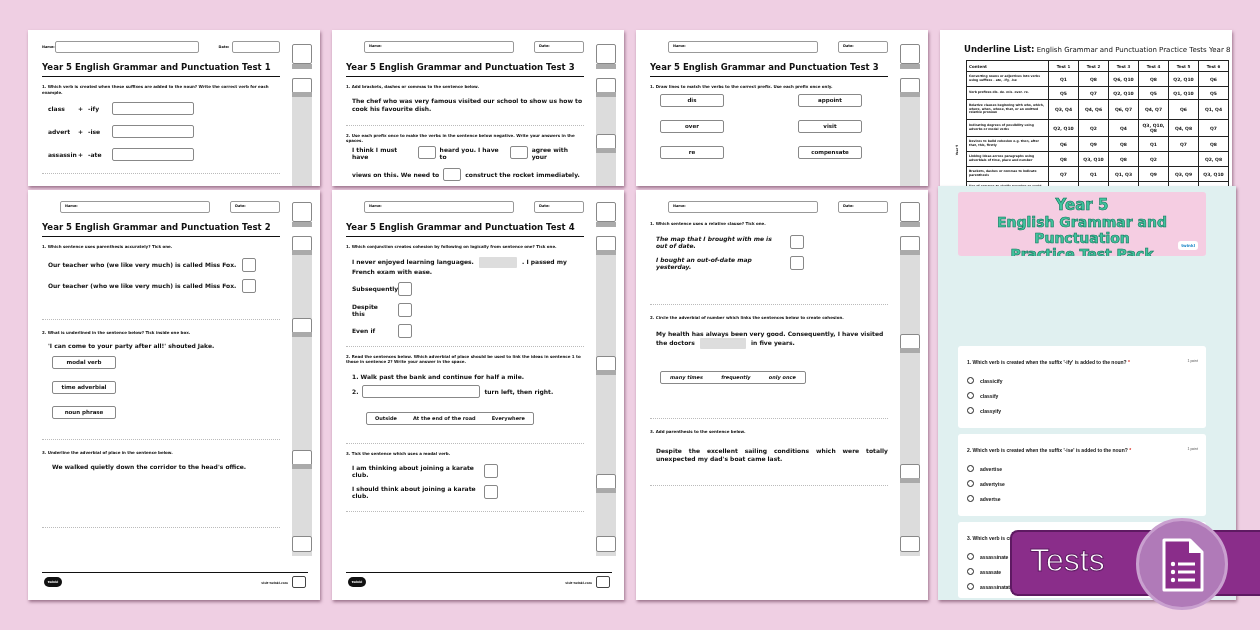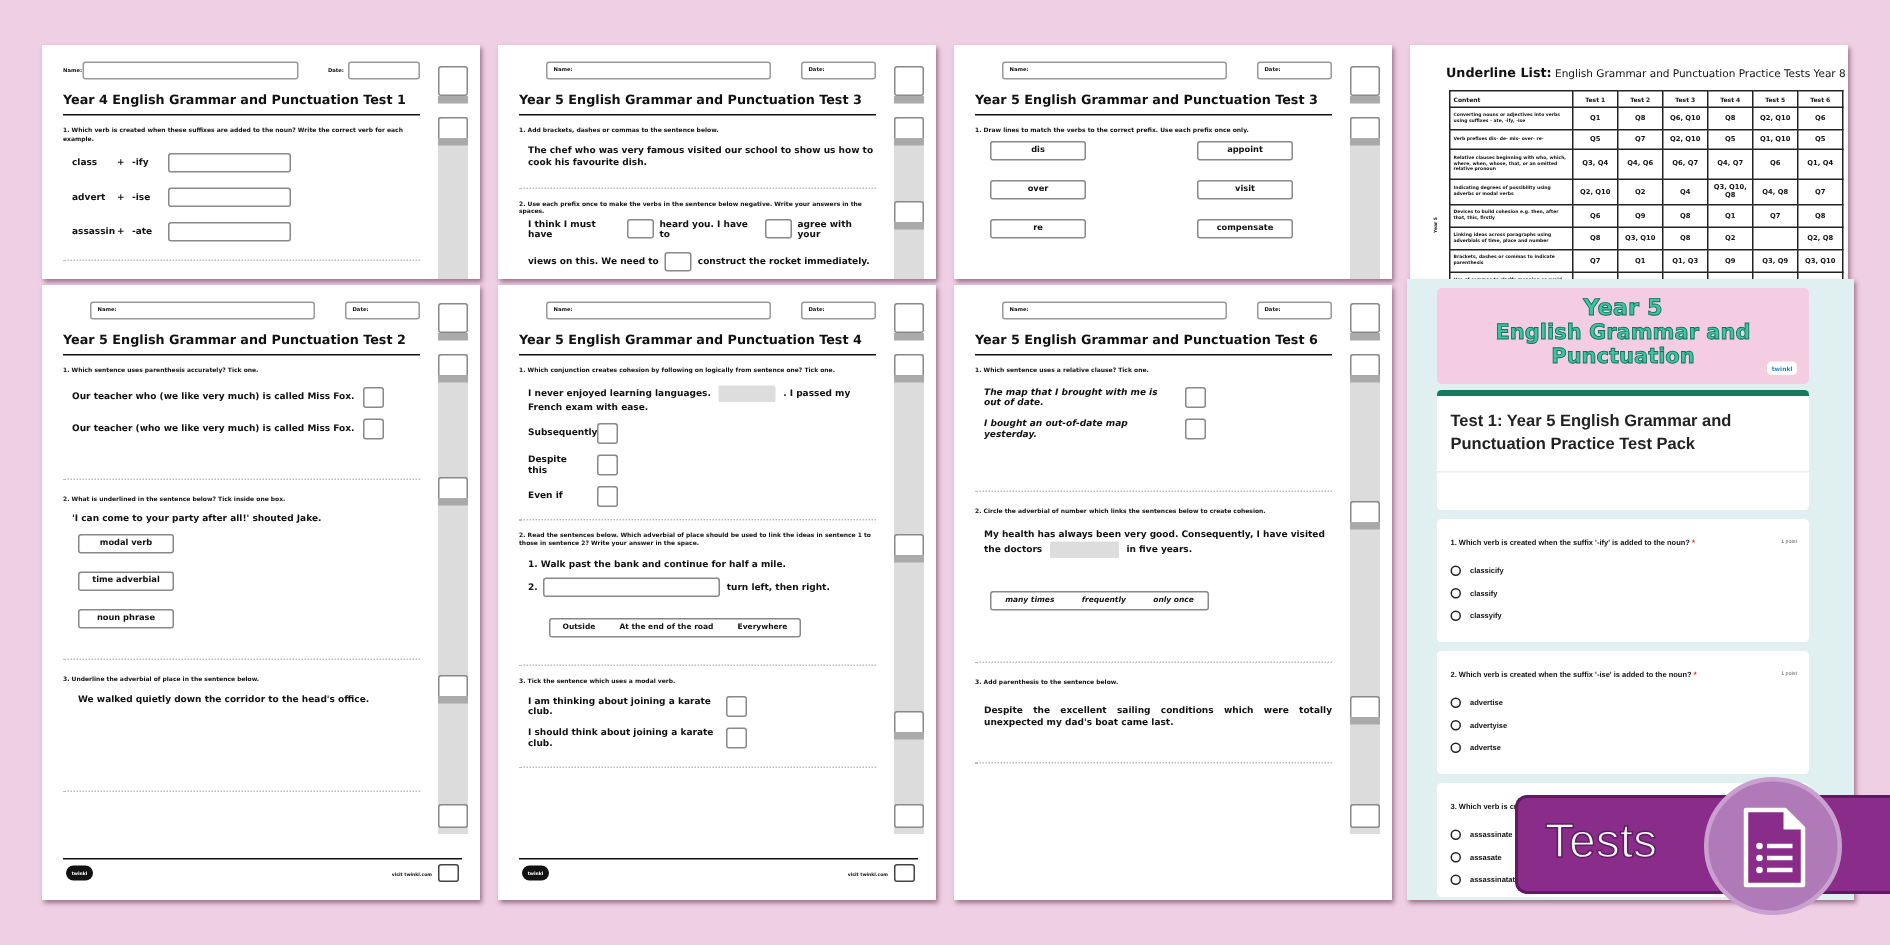--- a/index.html
+++ b/index.html
@@ -71,21 +71,21 @@
     <div class="mark-box" style="top:48px;"></div>
     <div class="mark-label" style="top:62px;"></div>
   </div>
   <div class="inner">
     <div class="name-row">
       <span class="nlabel">Name:</span>
       <div class="field" style="width:150px;"></div>
       <span style="margin-left:20px;width:14px;">Date:</span>
       <div class="field" style="width:50px;"></div>
     </div>
-    <div class="title">Year 4 English Grammar and Punctuation Test 1</div>
+    <div class="title">Year 5 English Grammar and Punctuation Test 1</div>
     <div class="q">1. Which verb is created when these suffixes are added to the noun? Write the correct verb for each example.</div>
     <div class="row">
       <span style="width:30px;">class</span>
       <span style="width:10px;">+</span>
       <span style="width:24px;">-ify</span>
       <span class="inbox" style="width:82px;"></span>
     </div>
     <div class="row" style="margin-top:10px;">
       <span style="width:30px;">advert</span>
       <span style="width:10px;">+</span>
@@ -381,21 +381,20 @@
     <div class="mark-label" style="top:158px;"></div>
     <div class="mark-box" style="top:274px;"></div>
     <div class="mark-label" style="top:288px;"></div>
     <div class="mark-box" style="top:346px;height:16px;"></div>
   </div>
   <div class="inner">
     <div class="name-row" style="padding-left:18px;">
       <div class="field" style="width:150px;">Name:</div>
       <div class="field" style="width:50px;margin-left:20px;">Date:</div>
     </div>
-    <div class="title">Year 5 English Grammar and Punctuation Test 6</div>
     <div class="q">1. Which sentence uses a relative clause? Tick one.</div>
     <div class="row" style="margin-top:8px;">
       <span style="width:128px;font-style:italic;">The map that I brought with me is out of date.</span>
       <span class="tick"></span>
     </div>
     <div class="row">
       <span style="width:128px;font-style:italic;">I bought an out-of-date map yesterday.</span>
       <span class="tick"></span>
     </div>
     <div class="dots" style="margin-top:34px;"></div>
@@ -414,24 +413,22 @@
     <div class="q" style="margin-top:10px;">3. Add parenthesis to the sentence below.</div>
     <div class="sent" style="margin-top:12px;text-align:justify;">Despite the excellent sailing conditions which were totally unexpected my dad's boat came last.</div>
     <div class="dots" style="margin-top:22px;"></div>
   </div>
 </div>
 
 <div class="forms">
   <div class="banner">
     <div class="b1">Year 5</div>
     <div class="b2">English Grammar and Punctuation</div>
+    <div class="b3">Practice Test Pack</div>
     <span style="position:absolute;right:8px;bottom:6px;font-size:4px;background:#fff;color:#1e88c8;padding:2px 3px;border-radius:3px;font-weight:bold;">twinkl</span>
-  </div>
-  <div class="card head">
-    <div class="t">Test 1: Year 5 English Grammar and Punctuation Practice Test Pack</div>
   </div>
   <div class="card qcard" style="top:160px;height:82px;">
     <div class="qt">
       <span>1. Which verb is created when the suffix '-ify' is added to the noun?</span>
       <span class="star">*</span>
       <span class="pts">1 point</span>
     </div>
     <div class="opt" style="margin-top:12px;">
         <span class="radio"></span>
         <span>classicify</span>

